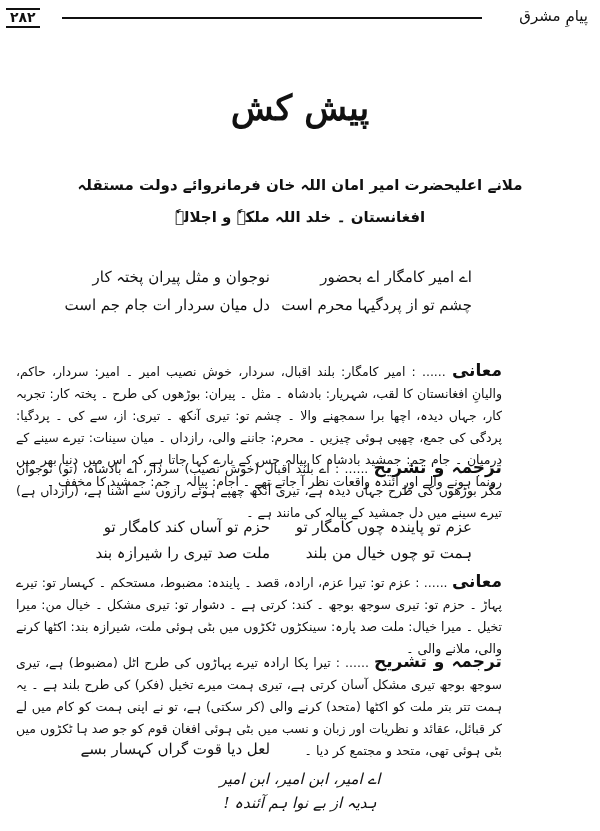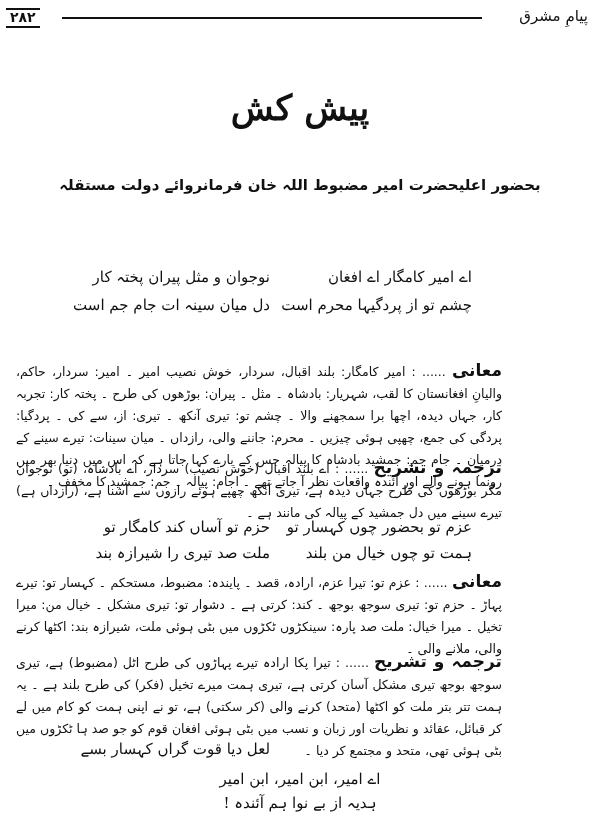--- a/index.html
+++ b/index.html
@@ -17,56 +17,57 @@
   .dedication { position:absolute; left:0; width:600px; text-align:center; font-weight:bold; font-size:15px; }
   .ded1 { top:176px; }
   .ded2 { top:208px; }
 
   .couplet { position:absolute; left:30px; right:30px; height:24px; font-family:"DejaVu Serif", serif; font-size:15px; }
   .couplet .m1 { position:absolute; right:10px; width:230px; text-align:right; }
   .couplet .m2 { position:absolute; left:10px; width:230px; text-align:right; }
 
   .prose { position:absolute; left:16px; right:10px; font-size:12.5px; line-height:22px; text-align:justify; }
   .label { font-weight:900; font-size:17px; }
-  .single { position:absolute; left:0; width:600px; text-align:center; font-family:"DejaVu Serif", serif; font-size:15px; }
+  .single { position:absolute; left:0; width:600px; text-align:center; font-family:"DejaVu Serif", serif; font-size:15px;font-style:italic; }
 </style>
 </head>
 <body>
 
 <div class="page">
 
   <div class="running-head">
     <div class="page-no">۲۸۲</div>
     <div class="head-rule"></div>
     <div class="journal-title rtl">پیامِ مشرق</div>
   </div>
 
   <div class="title rtl">پیش کش</div>
 
-  <div class="dedication ded1 rtl">بحضور اعلیحضرت امیر مضبوط اللہ خان فرمانروائے دولت مستقلہ</div>
+  <div class="dedication ded1 rtl">ملانے اعلیحضرت امیر امان اللہ خان فرمانروائے دولت مستقلہ</div>
+  <div class="dedication ded2 rtl">افغانستان ۔ خلد اللہ ملکہٗ و اجلالہٗ</div>
 
   <div class="couplet rtl" style="top:268px;">
-    <span class="m1">اے امیر کامگار اے افغان</span>
+    <span class="m1">اے امیر کامگار اے بحضور</span>
     <span class="m2">نوجوان و مثل پیران پختہ کار</span>
   </div>
   <div class="couplet rtl" style="top:296px;">
     <span class="m1">چشم تو از پردگیہا محرم است</span>
-    <span class="m2">دل میان سینہ ات جام جم است</span>
+    <span class="m2">دل میان سردار ات جام جم است</span>
   </div>
 
   <div class="prose rtl" style="top:322px;margin-top:37px;">
     <span class="label">معانی</span><span> ...... : </span><span>امیر کامگار: بلند اقبال، سردار، خوش نصیب امیر ۔ امیر: سردار، حاکم، والیانِ افغانستان کا لقب، شہریار: بادشاہ ۔ مثل ۔ پیران: بوڑھوں کی طرح ۔ پختہ کار: تجربہ کار، جہاں دیدہ، اچھا برا سمجھنے والا ۔ چشم تو: تیری آنکھ ۔ تیری: از، سے کی ۔ پردگیا: پردگی کی جمع، چھپی ہوئی چیزیں ۔ محرم: جاننے والی، رازداں ۔ میان سینات: تیرے سینے کے درمیان ۔ جام جم: جمشید بادشاہ کا پیالہ جس کے بارے کہا جاتا ہے کہ اس میں دنیا بھر میں رونما ہونے والے اور آئندہ واقعات نظر آ جاتے تھے ۔ اجام: پیالہ ۔ جم: جمشید کا مخفف ۔</span>
   </div>
 
   <div class="prose rtl" style="top:456px;">
     <span class="label">ترجمہ و تشریح</span><span> ...... : </span><span>اے بلند اقبال (خوش نصیب) سردار، اے بادشاہ، (تو) نوجوان مگر بوڑھوں کی طرح جہاں دیدہ ہے، تیری آنکھ چھپے ہوئے رازوں سے آشنا ہے، (رازداں ہے) تیرے سینے میں دل جمشید کے پیالہ کی مانند ہے ۔</span>
   </div>
 
   <div class="couplet rtl" style="top:518px;">
-    <span class="m1">عزم تو بحضور چوں کہسار تو</span>
+    <span class="m1">عزم تو پایندہ چوں کامگار تو</span>
     <span class="m2">حزم تو آساں کند کامگار تو</span>
   </div>
   <div class="couplet rtl" style="top:544px;">
     <span class="m1">ہمت تو چوں خیال من بلند</span>
     <span class="m2">ملت صد تیری را شیرازہ بند</span>
   </div>
 
   <div class="prose rtl" style="top:570px;">
     <span class="label">معانی</span><span> ...... : </span><span>عزم تو: تیرا عزم، ارادہ، قصد ۔ پایندہ: مضبوط، مستحکم ۔ کہسار تو: تیرے پہاڑ ۔ حزم تو: تیری سوجھ بوجھ ۔ کند: کرتی ہے ۔ دشوار تو: تیری مشکل ۔ خیال من: میرا تخیل ۔ میرا خیال: ملت صد پارہ: سینکڑوں ٹکڑوں میں بٹی ہوئی ملت، شیرازہ بند: اکٹھا کرنے والی، ملانے والی ۔</span>
   </div>

